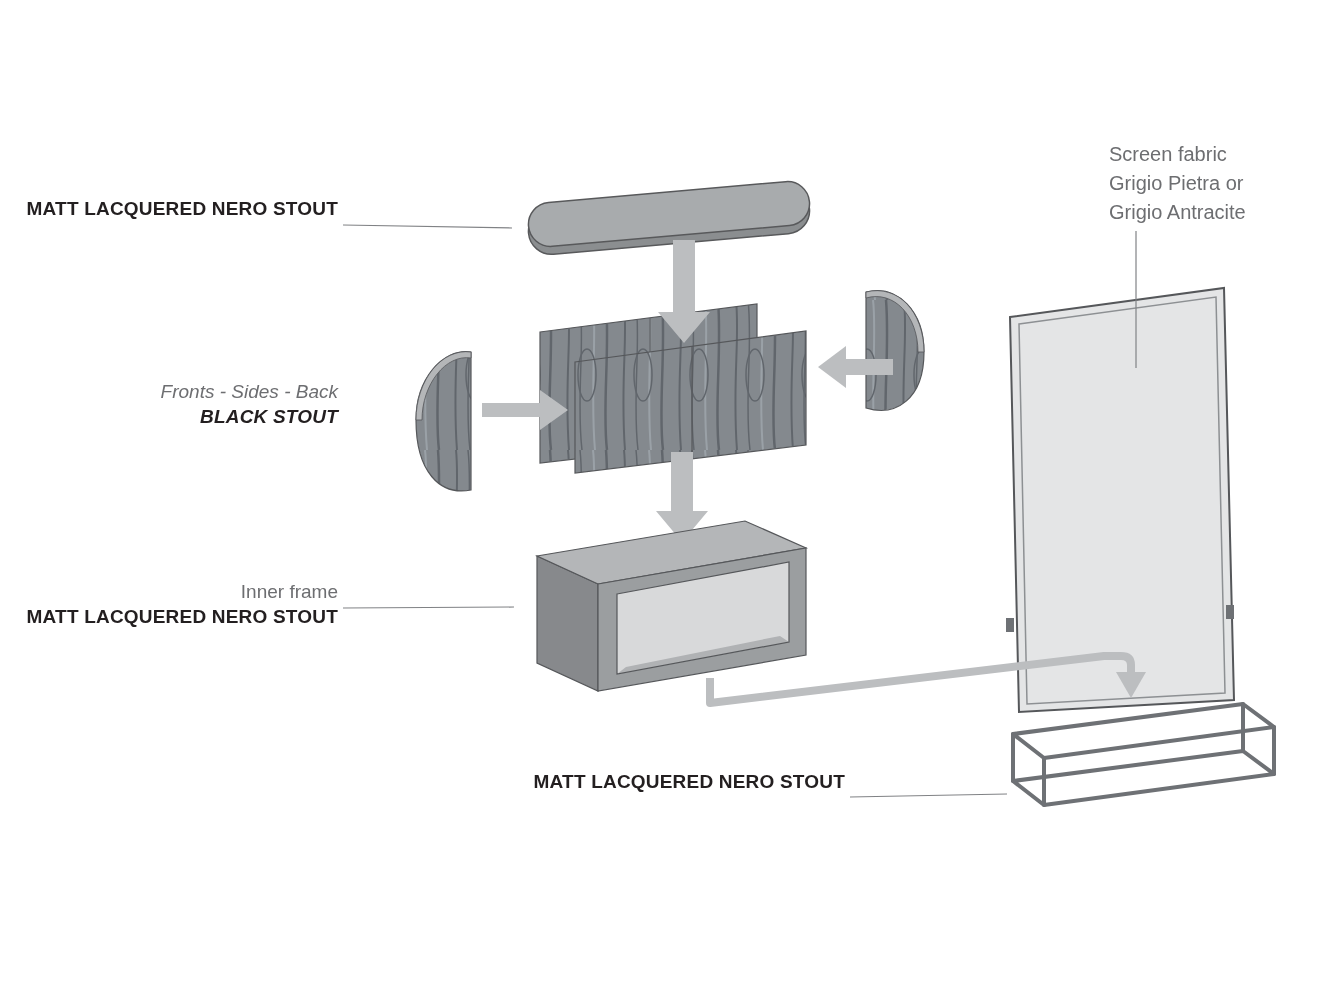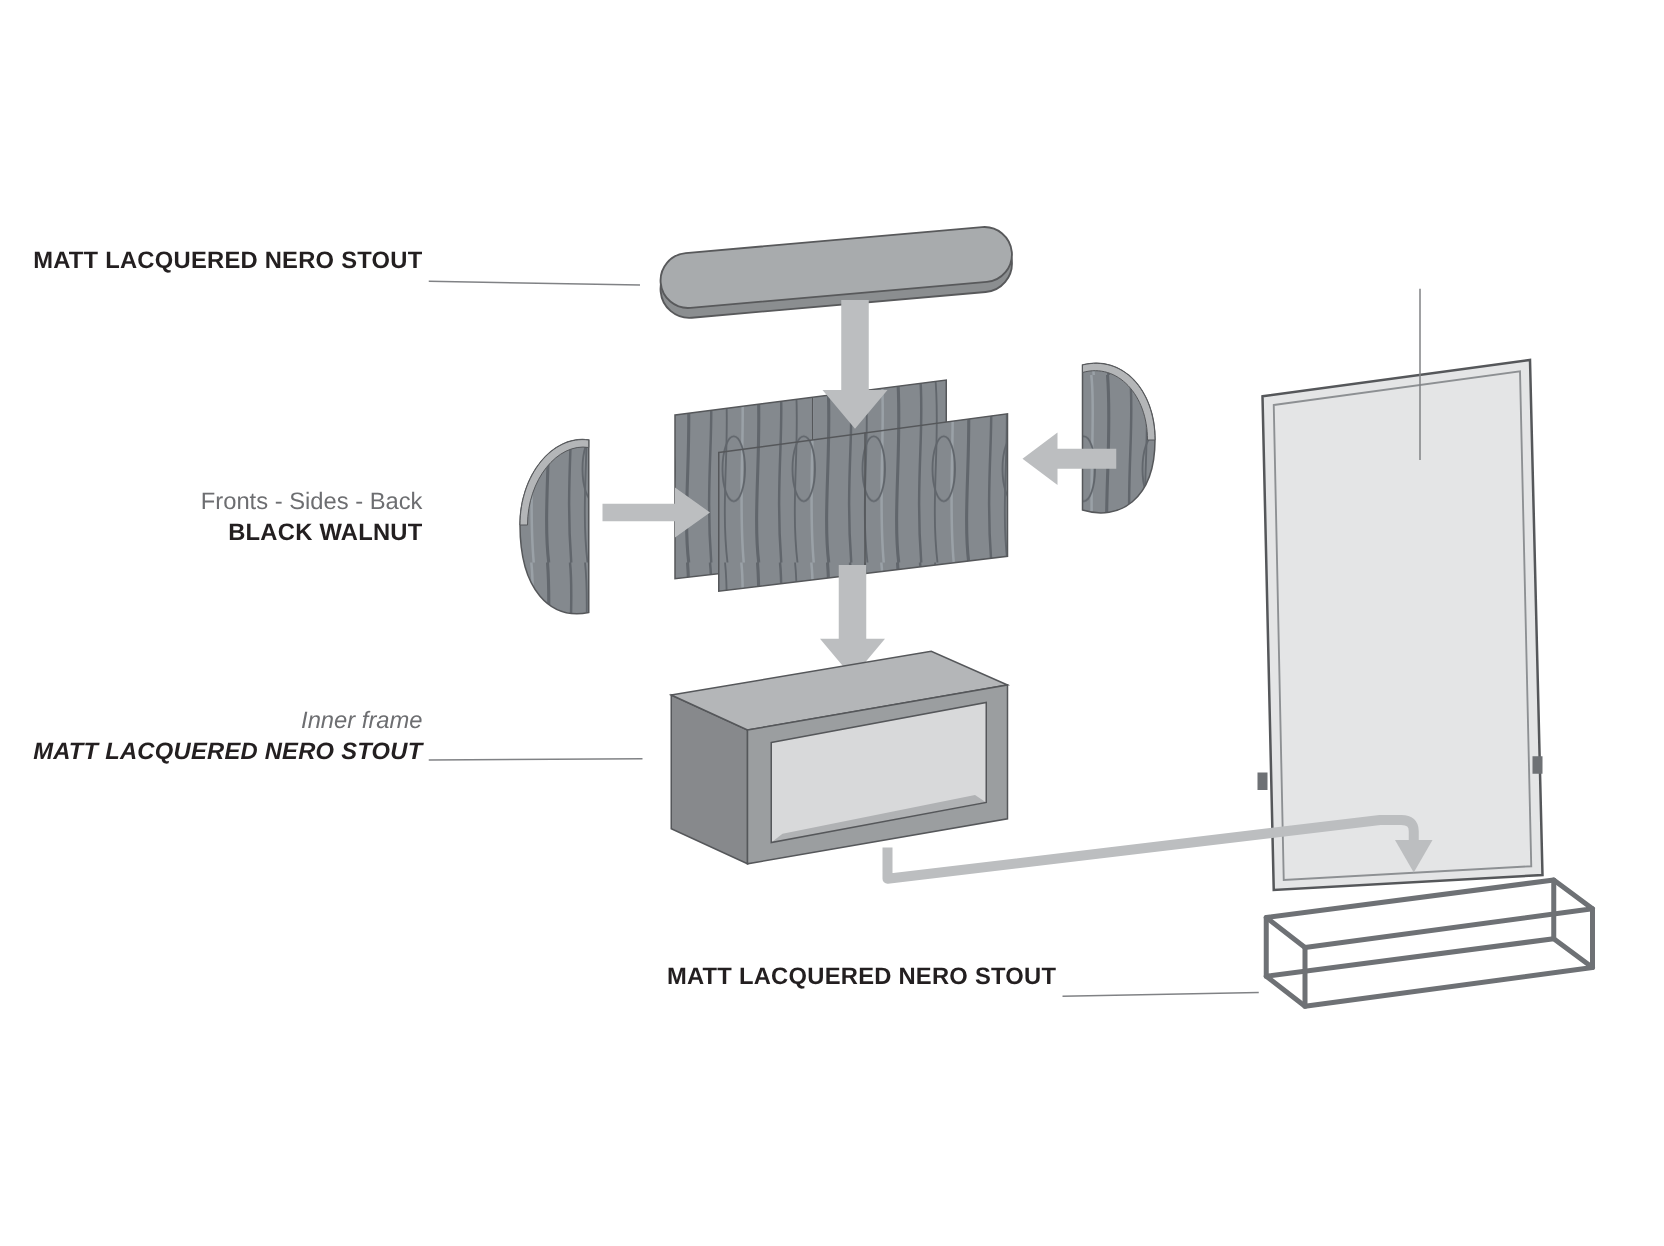--- a/index.html
+++ b/index.html
@@ -118,28 +118,33 @@
       <line x1="343" y1="608" x2="514" y2="607"></line>
       <line x1="850" y1="797" x2="1007" y2="794"></line>
       <line x1="1136" y1="231" x2="1136" y2="368"></line>
     </g>
   </svg>
 
   <div class="lbl align-right" style="left:20px; top:196px; width:318px;">
     <div class="bold">MATT LACQUERED NERO STOUT</div>
   </div>
 
-  <div class="lbl align-right" style="left:20px; top:389px; width:318px;">
+  <div class="lbl align-right" style="left:20px; top:379px; width:318px;font-style:italic;">
     <div>Fronts - Sides - Back</div>
-    <div class="bold">BLACK WALNUT</div>
+    <div class="bold">BLACK STOUT</div>
   </div>
 
-  <div class="lbl align-right" style="left:20px; top:564px; width:318px;font-style:italic;">
+  <div class="lbl align-right" style="left:20px; top:579px; width:318px;">
     <div>Inner frame</div>
     <div class="bold">MATT LACQUERED NERO STOUT</div>
   </div>
 
   <div class="lbl align-right" style="left:527px; top:769px; width:318px;">
     <div class="bold">MATT LACQUERED NERO STOUT</div>
   </div>
 
+  <div class="lbl screen-lbl" style="left:1109px; top:140px; width:220px;">
+    <div>Screen fabric</div>
+    <div>Grigio Pietra or</div>
+    <div>Grigio Antracite</div>
+  </div>
 
 </div>
 
 </body></html>

